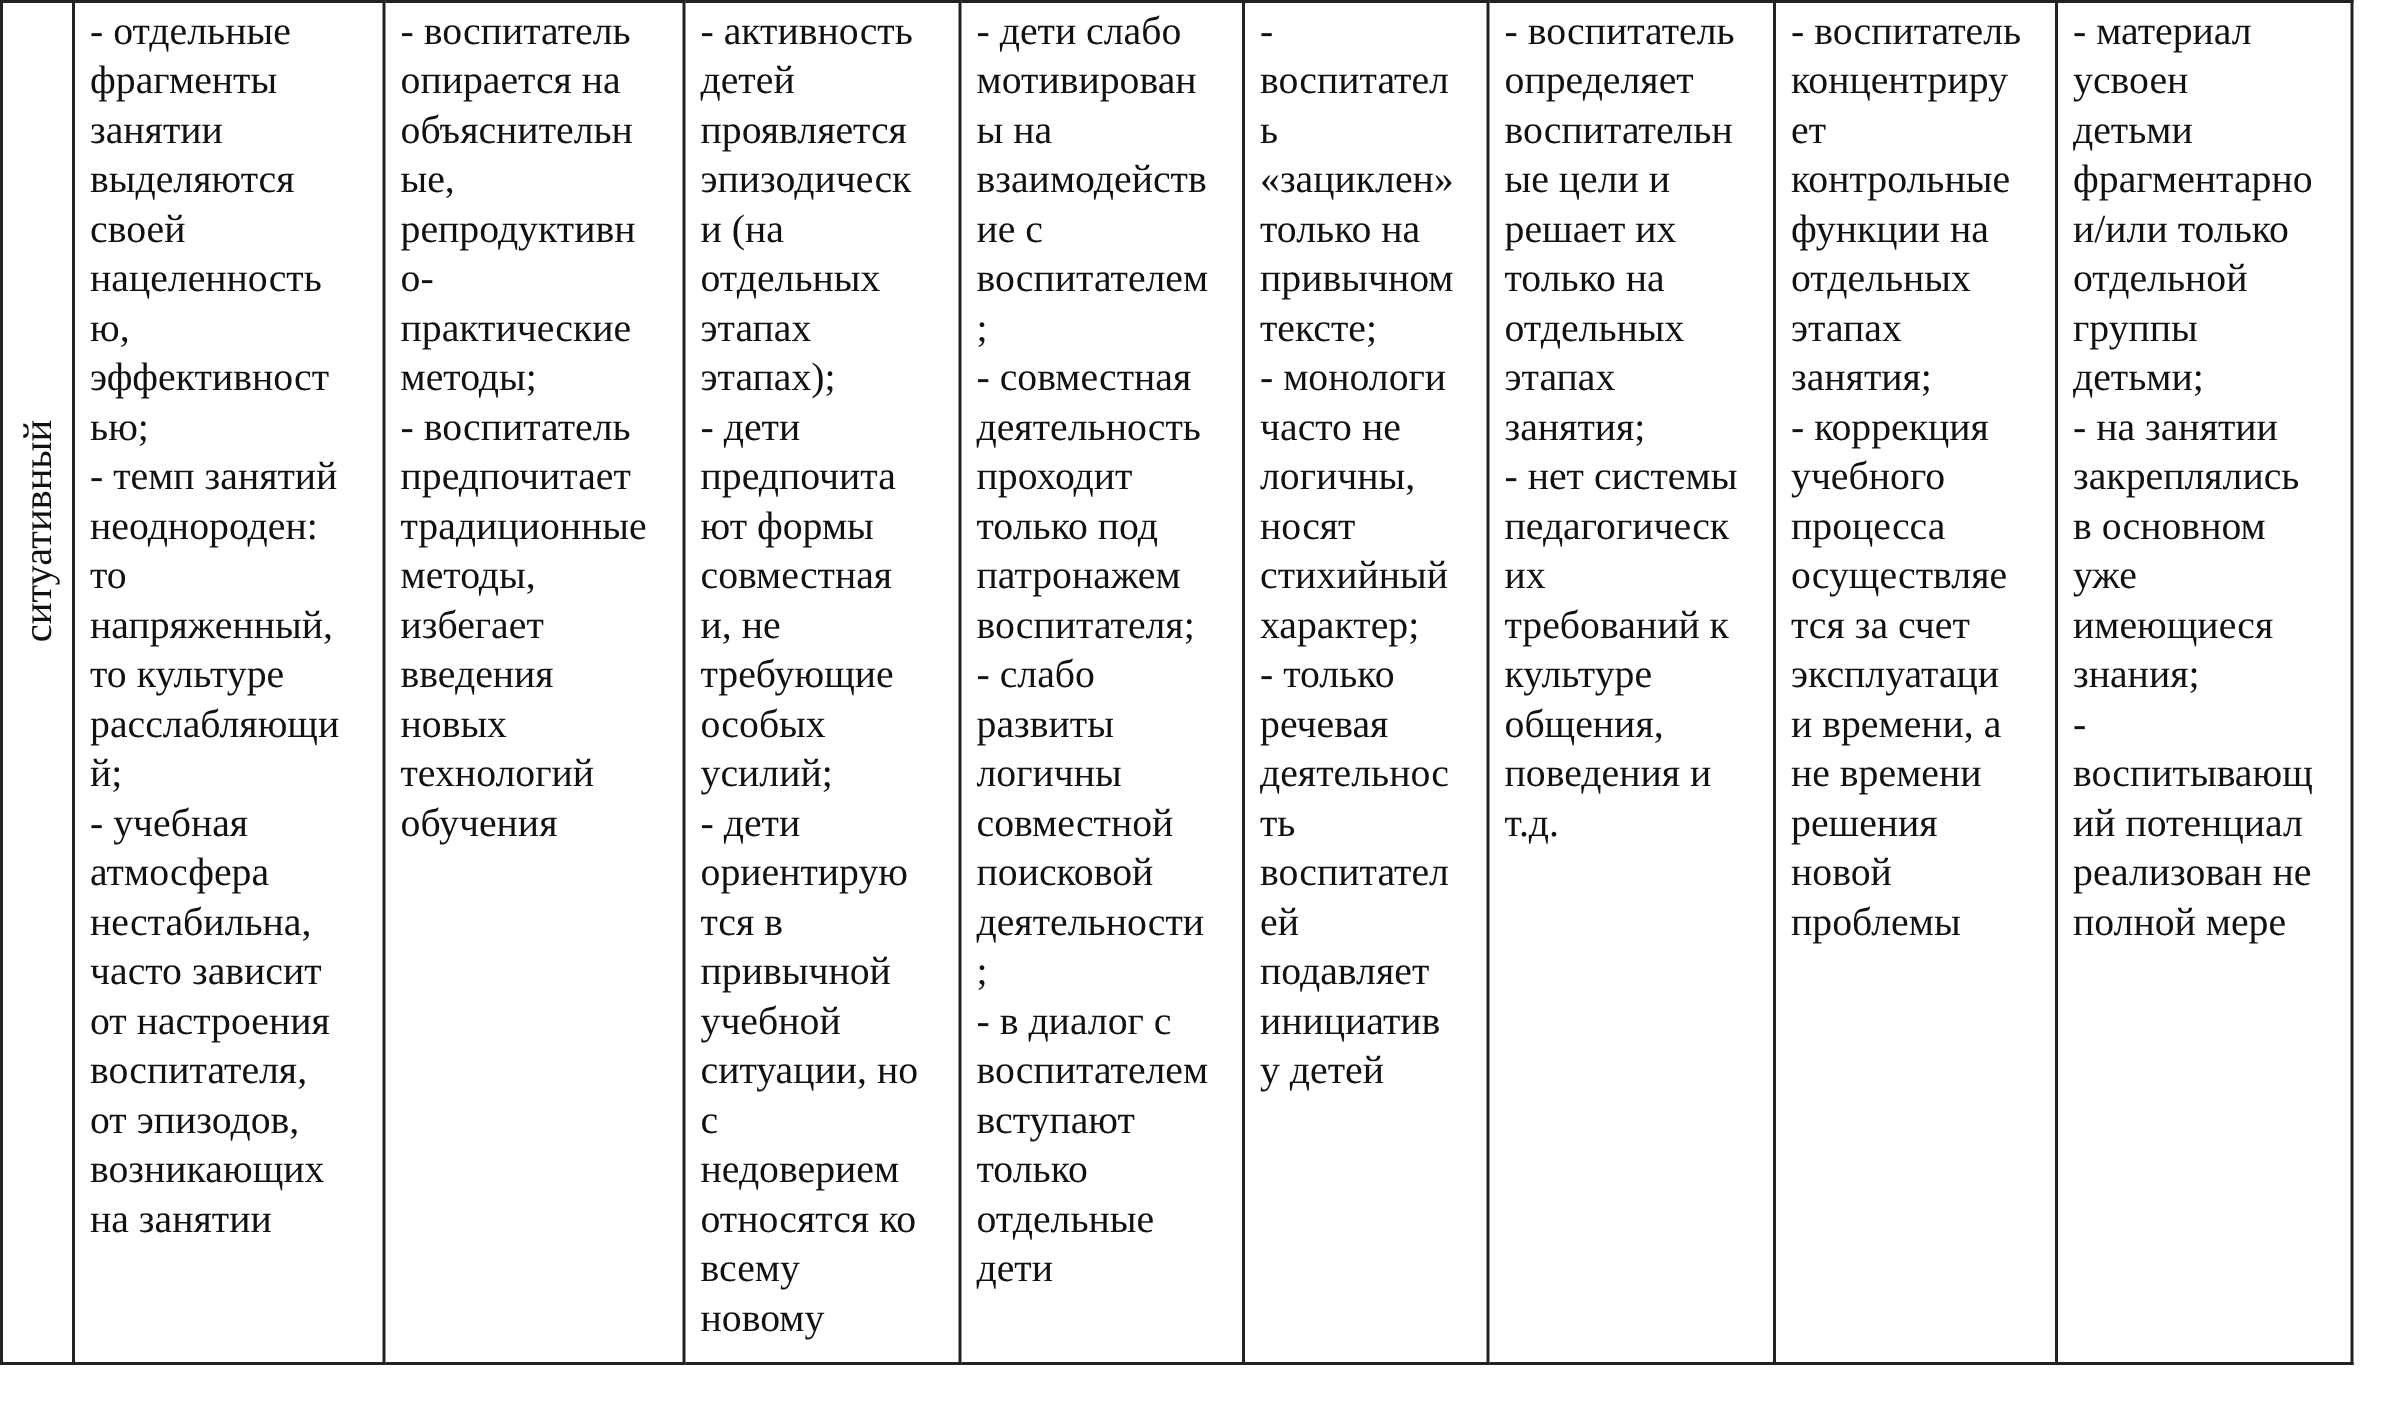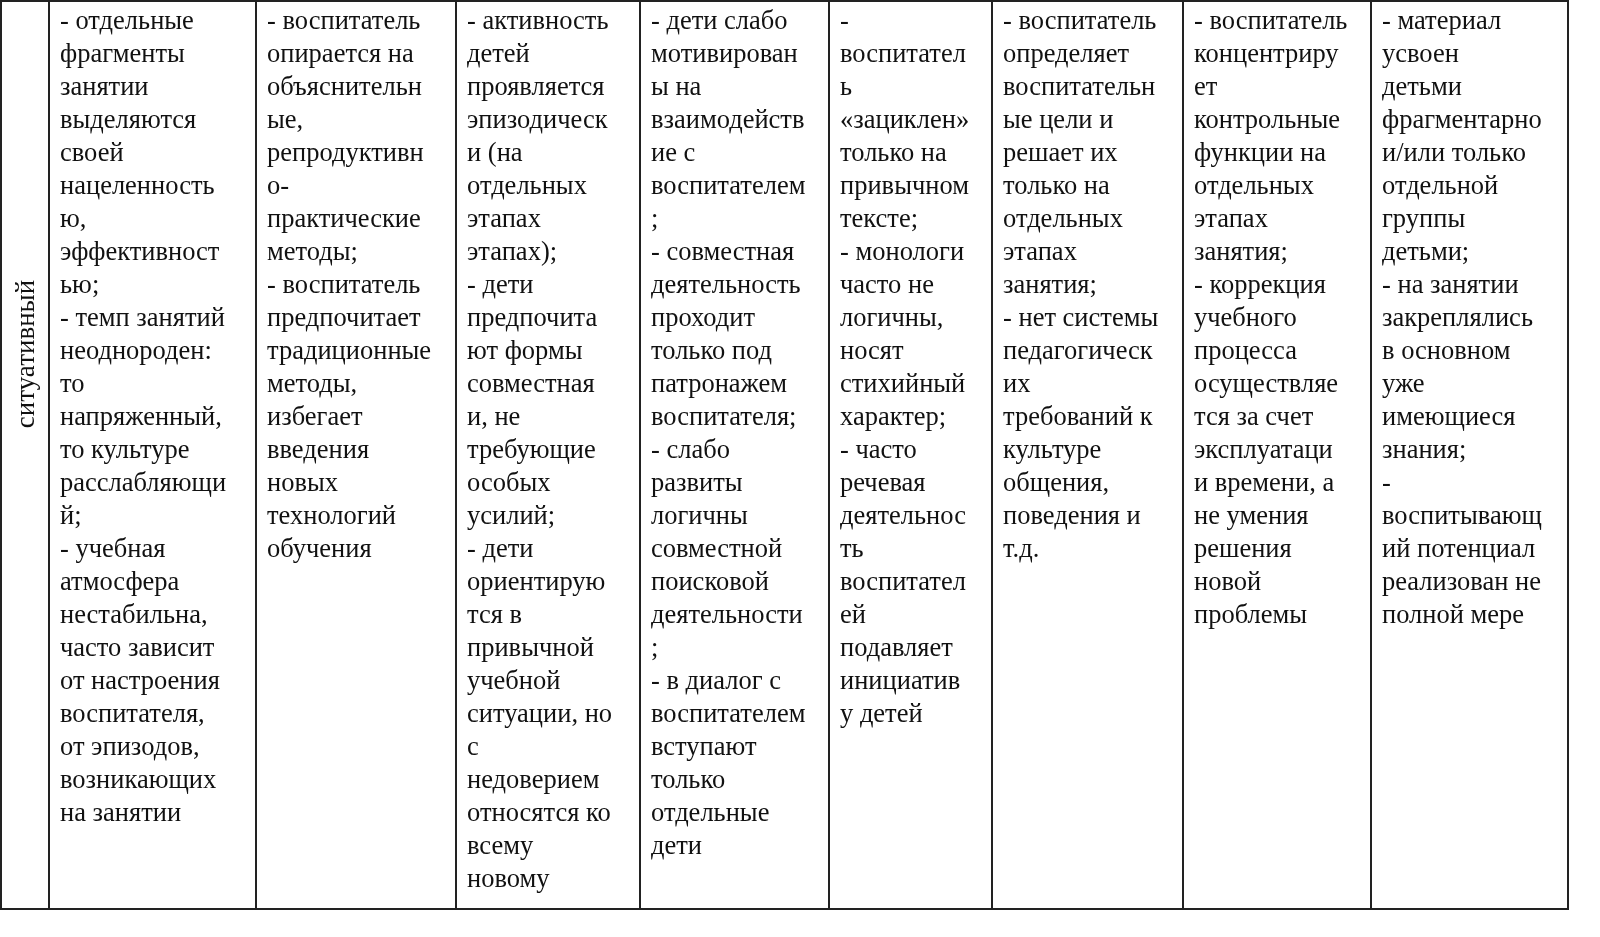--- a/index.html
+++ b/index.html
@@ -180,21 +180,21 @@
           <span class="line">«зациклен»</span>
           <span class="line">только на</span>
           <span class="line">привычном</span>
           <span class="line">тексте;</span>
           <span class="line">- монологи</span>
           <span class="line">часто не</span>
           <span class="line">логичны,</span>
           <span class="line">носят</span>
           <span class="line">стихийный</span>
           <span class="line">характер;</span>
-          <span class="line">- часто</span>
+          <span class="line">- только</span>
           <span class="line">речевая</span>
           <span class="line">деятельнос</span>
           <span class="line">ть</span>
           <span class="line">воспитател</span>
           <span class="line">ей</span>
           <span class="line">подавляет</span>
           <span class="line">инициатив</span>
           <span class="line">у детей</span>
         </td>
     <td>
@@ -225,21 +225,21 @@
           <span class="line">отдельных</span>
           <span class="line">этапах</span>
           <span class="line">занятия;</span>
           <span class="line">- коррекция</span>
           <span class="line">учебного</span>
           <span class="line">процесса</span>
           <span class="line">осуществляе</span>
           <span class="line">тся за счет</span>
           <span class="line">эксплуатаци</span>
           <span class="line">и времени, а</span>
-          <span class="line">не умения</span>
+          <span class="line">не времени</span>
           <span class="line">решения</span>
           <span class="line">новой</span>
           <span class="line">проблемы</span>
         </td>
     <td>
           <span class="line">- материал</span>
           <span class="line">усвоен</span>
           <span class="line">детьми</span>
           <span class="line">фрагментарно</span>
           <span class="line">и/или только</span>

